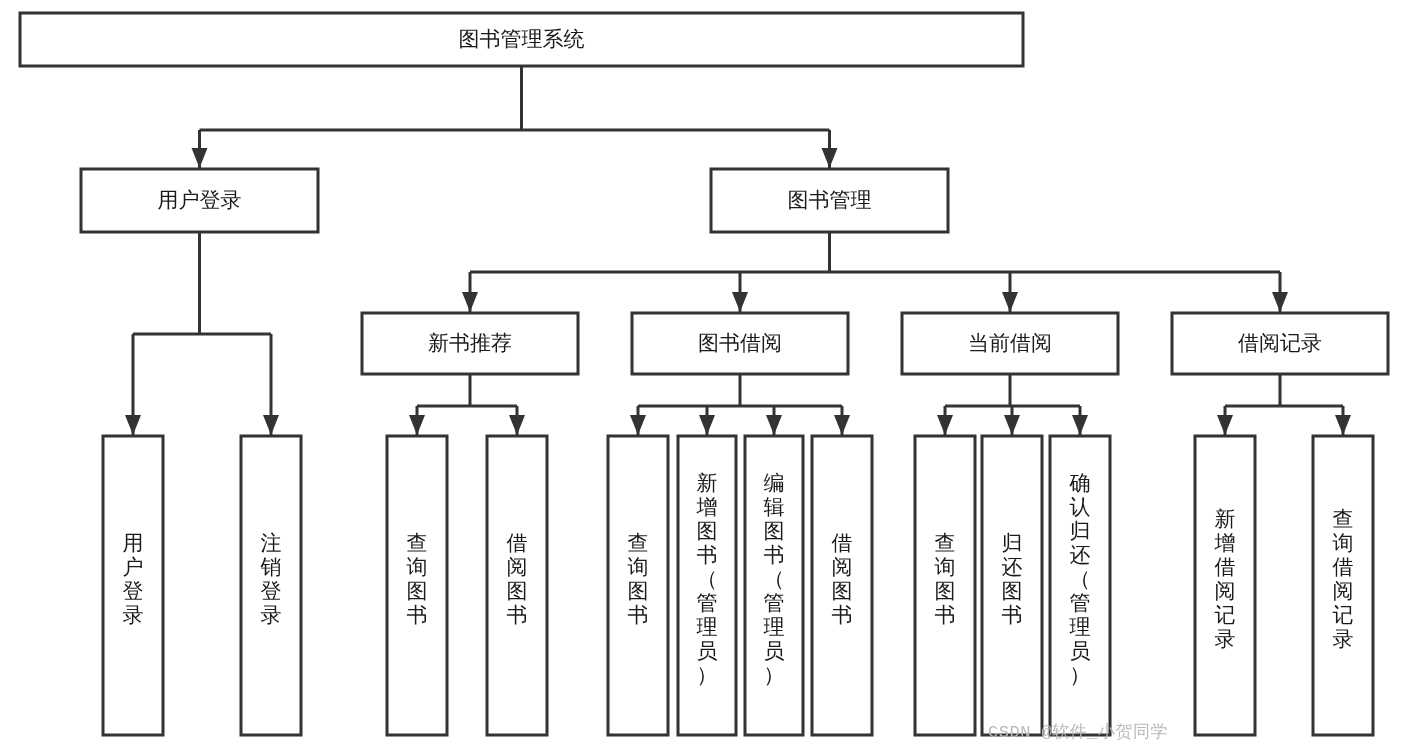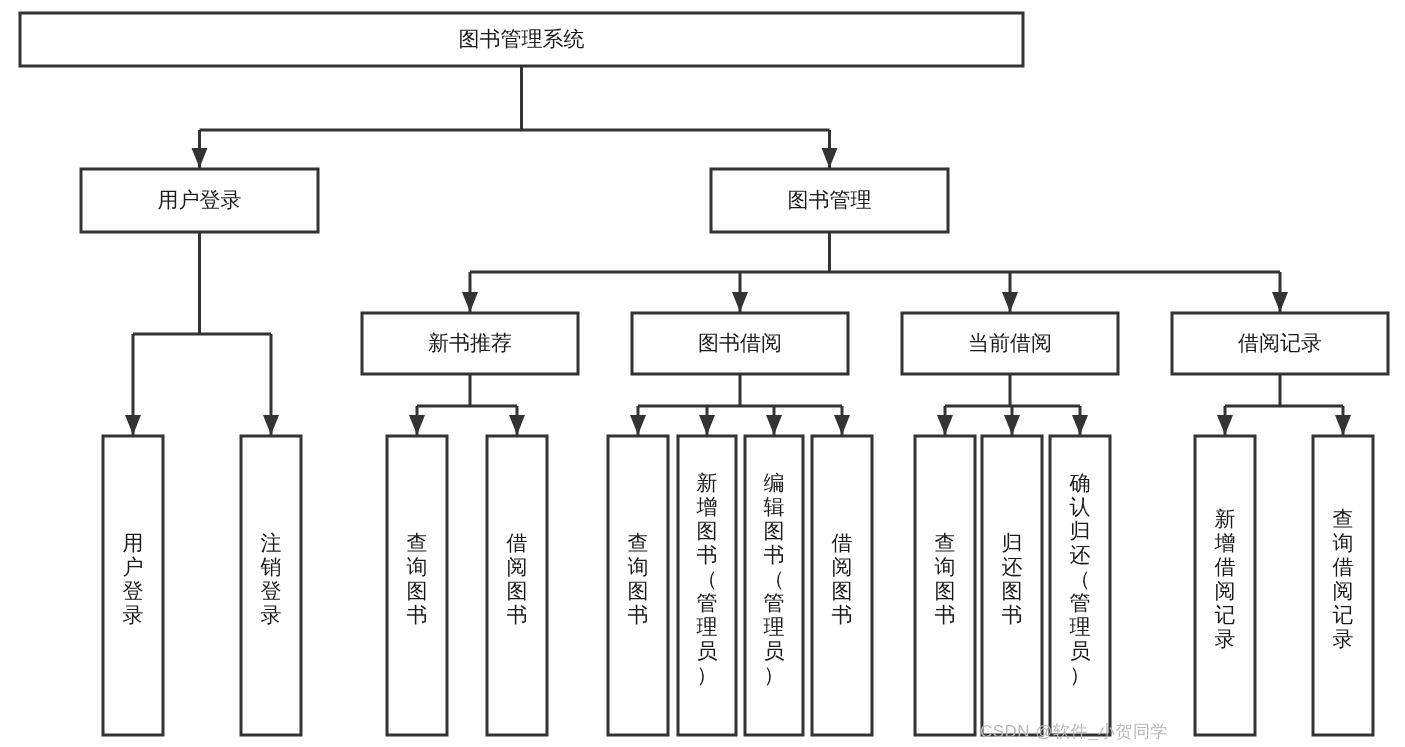--- a/index.html
+++ b/index.html
@@ -50,21 +50,21 @@
   .node-label-v {
     font-family: "Liberation Sans", "DejaVu Sans", sans-serif;
     font-size: 21px;
     fill: #1a1a1a;
     text-anchor: middle;
   }
   .watermark {
     position: absolute;
     right: 14px;
     bottom: 4px;
-    font-family: Liberation Sans, sans-serif;
+    font-family: Liberation Mono, monospace;
     font-size: 17px;
     color: #b9b9b9;
     letter-spacing: 0.5px;
     white-space: nowrap;
     user-select: none;
   }
 </style>
 </head>
 <body>
 

